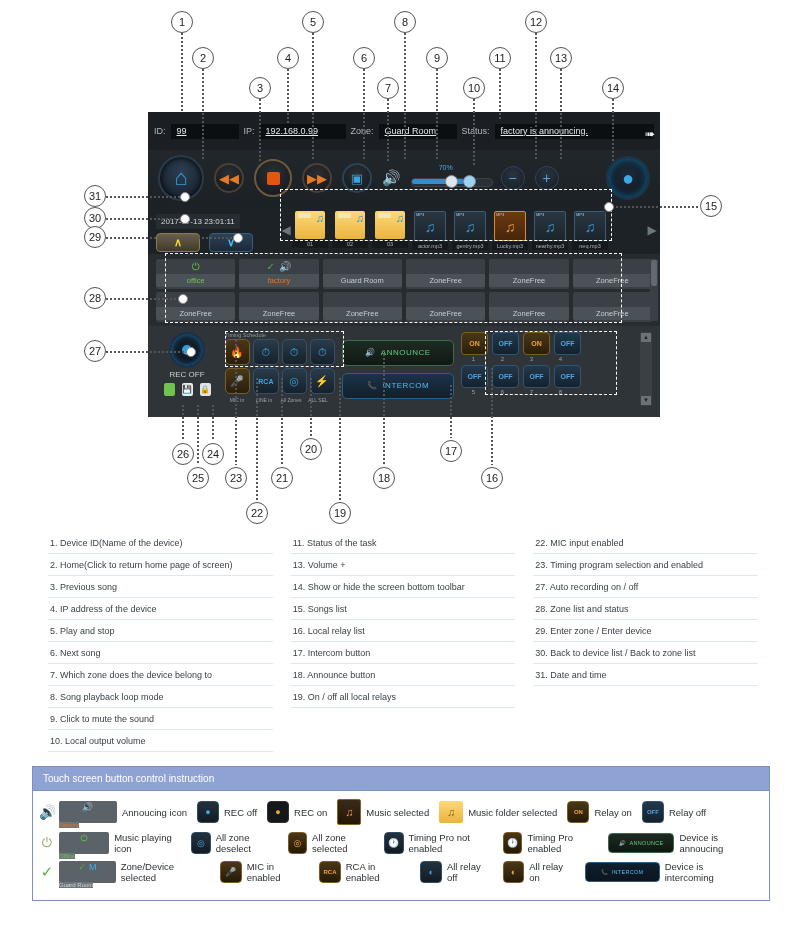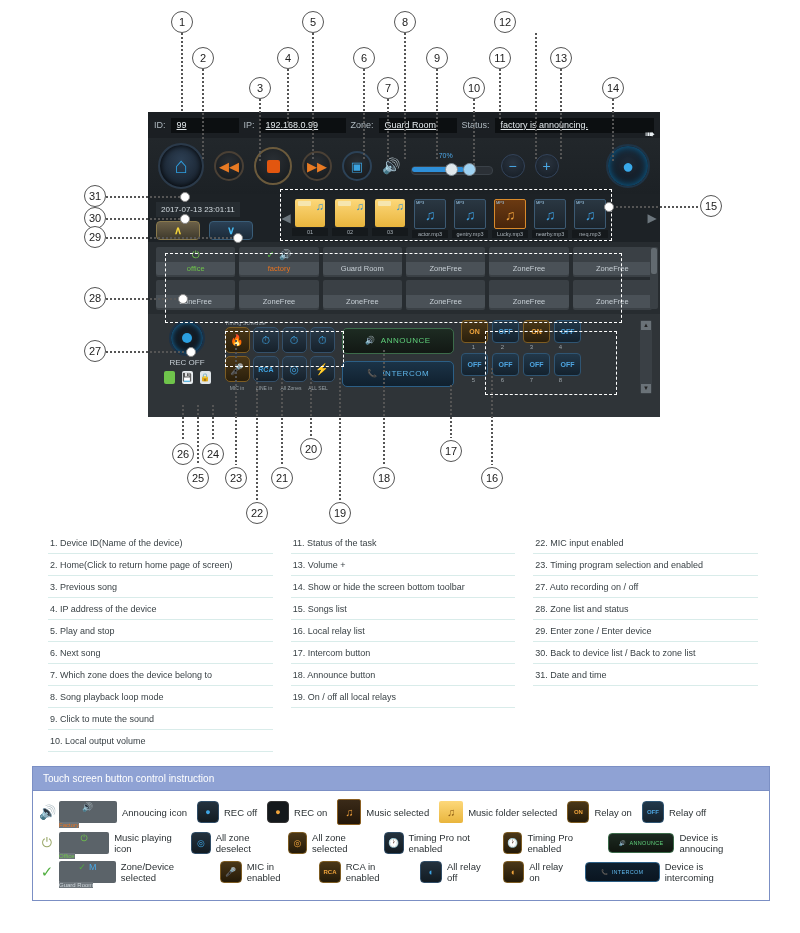--- a/index.html
+++ b/index.html
@@ -20,21 +20,21 @@
   .lead.h{height:2px;background-image:linear-gradient(to right,#555 50%,transparent 50%);background-size:4px 2px;}
   .dot{position:absolute;width:8px;height:8px;border-radius:50%;background:#fff;border:1px solid #888;z-index:35;}
 
   
   #device{
     position:absolute;left:148px;top:112px;width:512px;height:305px;
     background:#2f3438;overflow:hidden;
   }
   #topbar{
     height:22px;background:#1b1f23;display:flex;align-items:center;
-    padding:2px 6px;gap:5px;font-size:9px;color:#c9d1d6;
+    padding:8px 6px;gap:5px;font-size:9px;color:#c9d1d6;
   }
   .tb-lab{color:#aeb8bf;}
   .tb-val{background:#0c0f11;height:15px;line-height:15px;padding:0 6px;color:#e3e9ec;text-decoration:underline;}
   .tb-id{width:56px;}
   .tb-ip{width:74px;}
   .tb-zone{width:66px;}
   .tb-status{flex:1;}
 
   #transport{
     height:56px;background:linear-gradient(#22272b,#1c2125);
@@ -194,21 +194,21 @@
 <div class="cal" style="left:377px;top:77px;">7</div>
 <div class="lead v" style="left:387px;top:99px;height:62px;"></div>
 <div class="cal" style="left:394px;top:11px;">8</div>
 <div class="lead v" style="left:404px;top:33px;height:128px;"></div>
 <div class="cal" style="left:426px;top:47px;">9</div>
 <div class="lead v" style="left:436px;top:69px;height:92px;"></div>
 <div class="cal" style="left:463px;top:77px;">10</div>
 <div class="lead v" style="left:473px;top:99px;height:66px;"></div>
 <div class="cal" style="left:489px;top:47px;">11</div>
 <div class="lead v" style="left:499px;top:69px;height:50px;"></div>
-<div class="cal" style="left:494px;top:11px;">12</div>
+<div class="cal" style="left:525px;top:11px;">12</div>
 <div class="lead v" style="left:535px;top:33px;height:128px;"></div>
 <div class="cal" style="left:550px;top:47px;">13</div>
 <div class="lead v" style="left:560px;top:69px;height:92px;"></div>
 <div class="cal" style="left:602px;top:77px;">14</div>
 <div class="lead v" style="left:612px;top:99px;height:62px;"></div>
 
 <div class="cal" style="left:700px;top:195px;">15</div>
 <div class="lead h" style="left:616px;top:206px;width:84px;"></div>
 <div class="dot" style="left:604px;top:202px;"></div>
 

